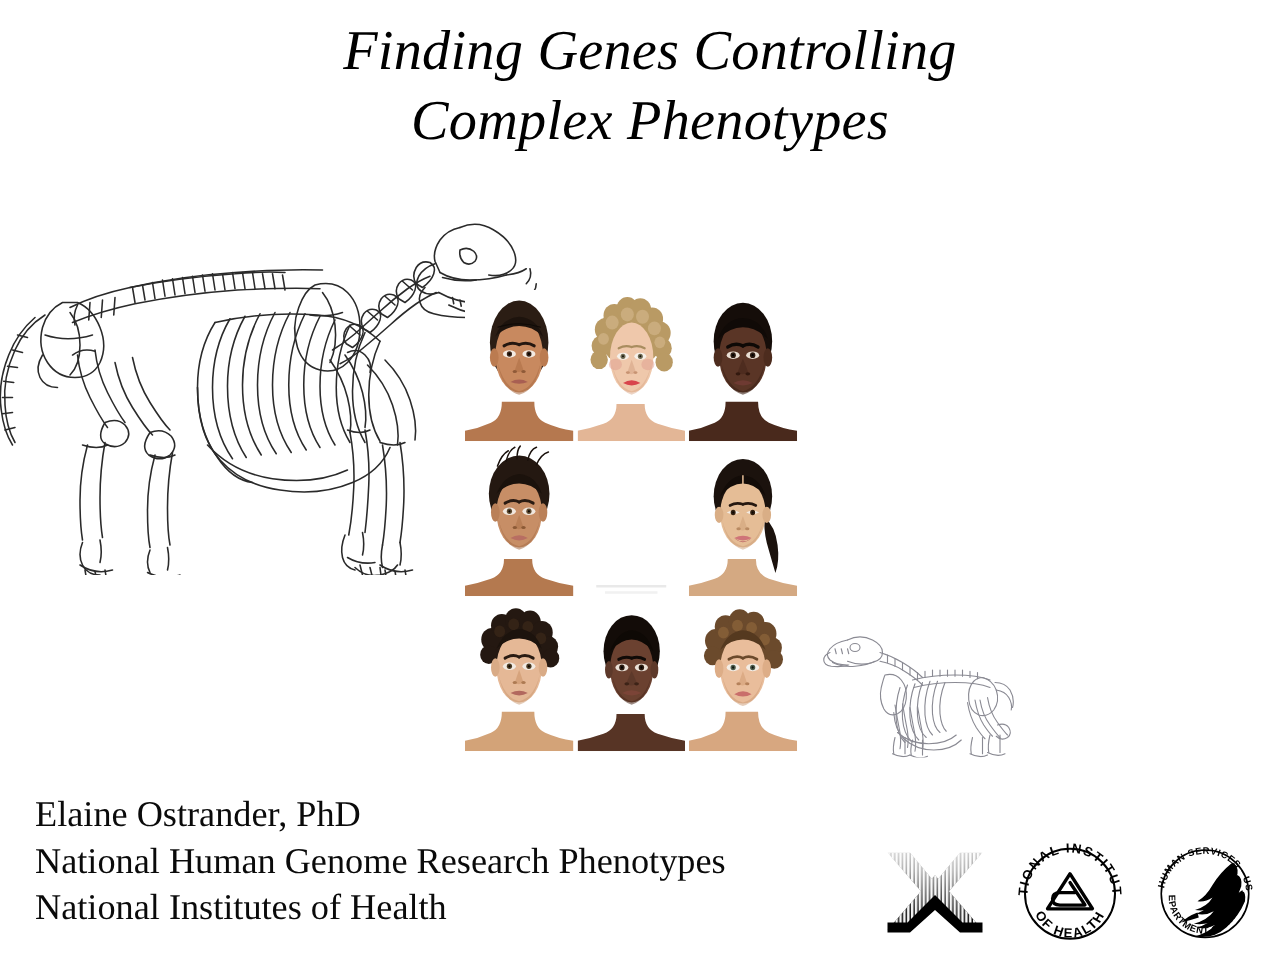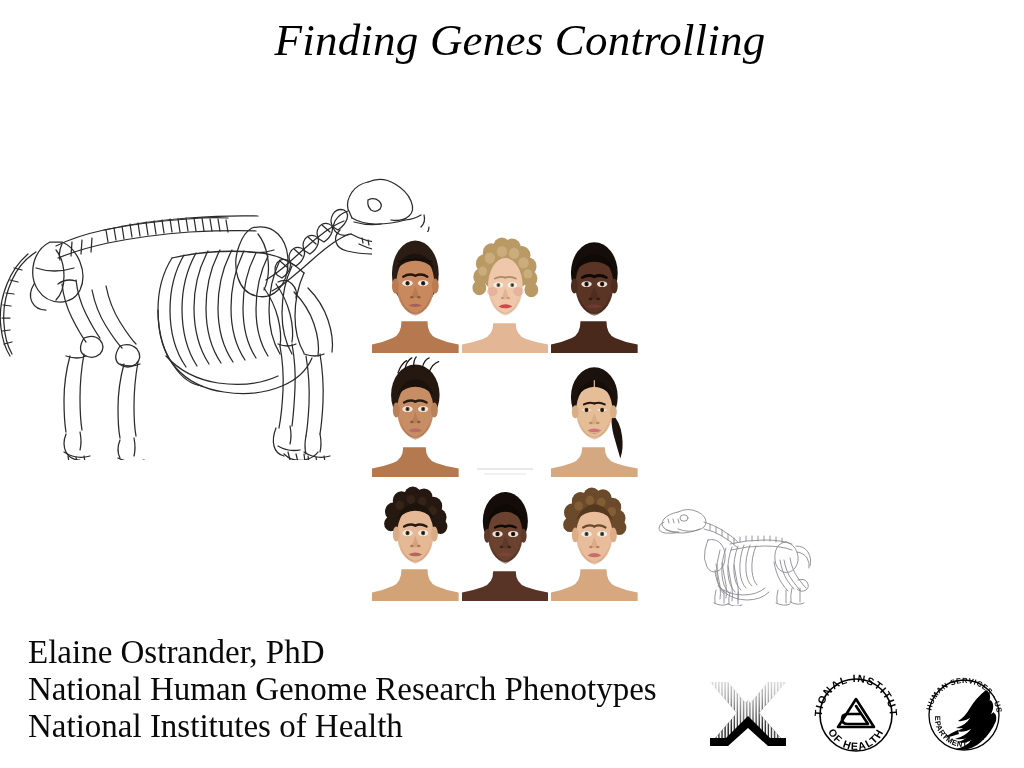--- a/index.html
+++ b/index.html
@@ -37,21 +37,21 @@
   }
 
   
   #byline {
     position: absolute;
     left: 28px;
     top: 634px;
   }
   .byline-line {
     font-family: "Liberation Serif", "DejaVu Serif", serif;
-    font-size: 33px;
+    font-size: 29px;
     line-height: 37px;
     color: #0a0a0a;
     white-space: nowrap;
   }
 
   
   #face-grid {
     position: absolute;
     left: 372px;
     top: 232px;
@@ -125,20 +125,21 @@
   #logo-hhs   { left: 220px; width: 88px; height: 90px; }
   .logo svg { display: block; width: 100%; height: 100%; }
 </style>
 </head>
 <body>
 
 <div id="slide">
 
   <div id="title-block">
     <div class="title-line">Finding Genes Controlling</div>
+    <div class="title-line">Complex Phenotypes</div>
   </div>
 
   <div id="skeleton-large">
     <svg class="skel-svg" viewBox="0 0 460 300" xmlns="http://www.w3.org/2000/svg" fill="none" stroke="#2a2a2a" stroke-width="1.25" stroke-linecap="round" stroke-linejoin="round">
 
       <g>
         <path d="M372 22 q14 -6 27 2 q12 7 16 17 q4 10 -2 15 q-7 6 -18 4"></path>
         <path d="M372 22 q-10 2 -16 10 q-6 9 -4 17 l4 9"></path>
         <path d="M356 58 q10 6 24 6 q16 0 29 -4"></path>
         <path d="M409 60 q10 -1 16 -5"></path>

